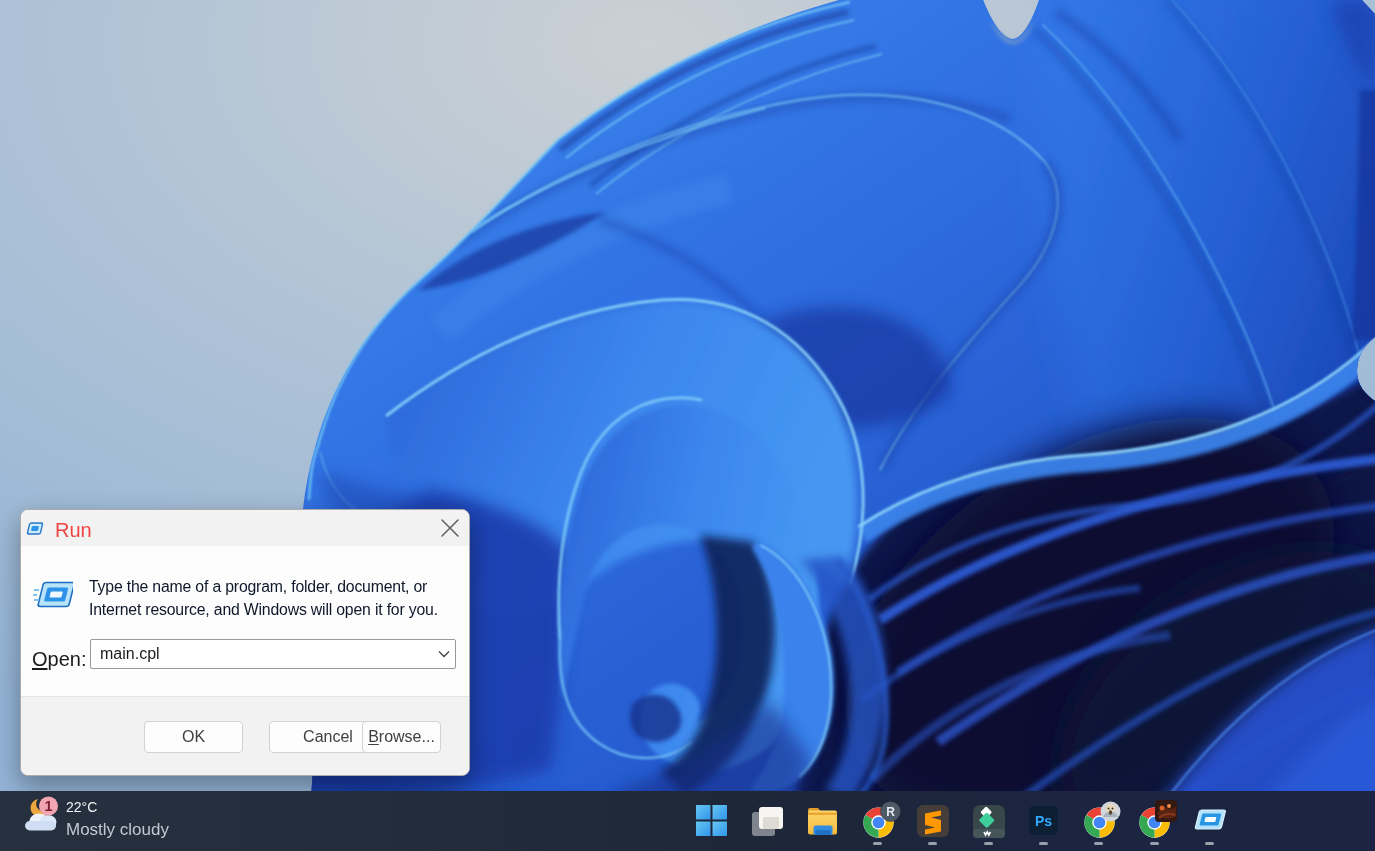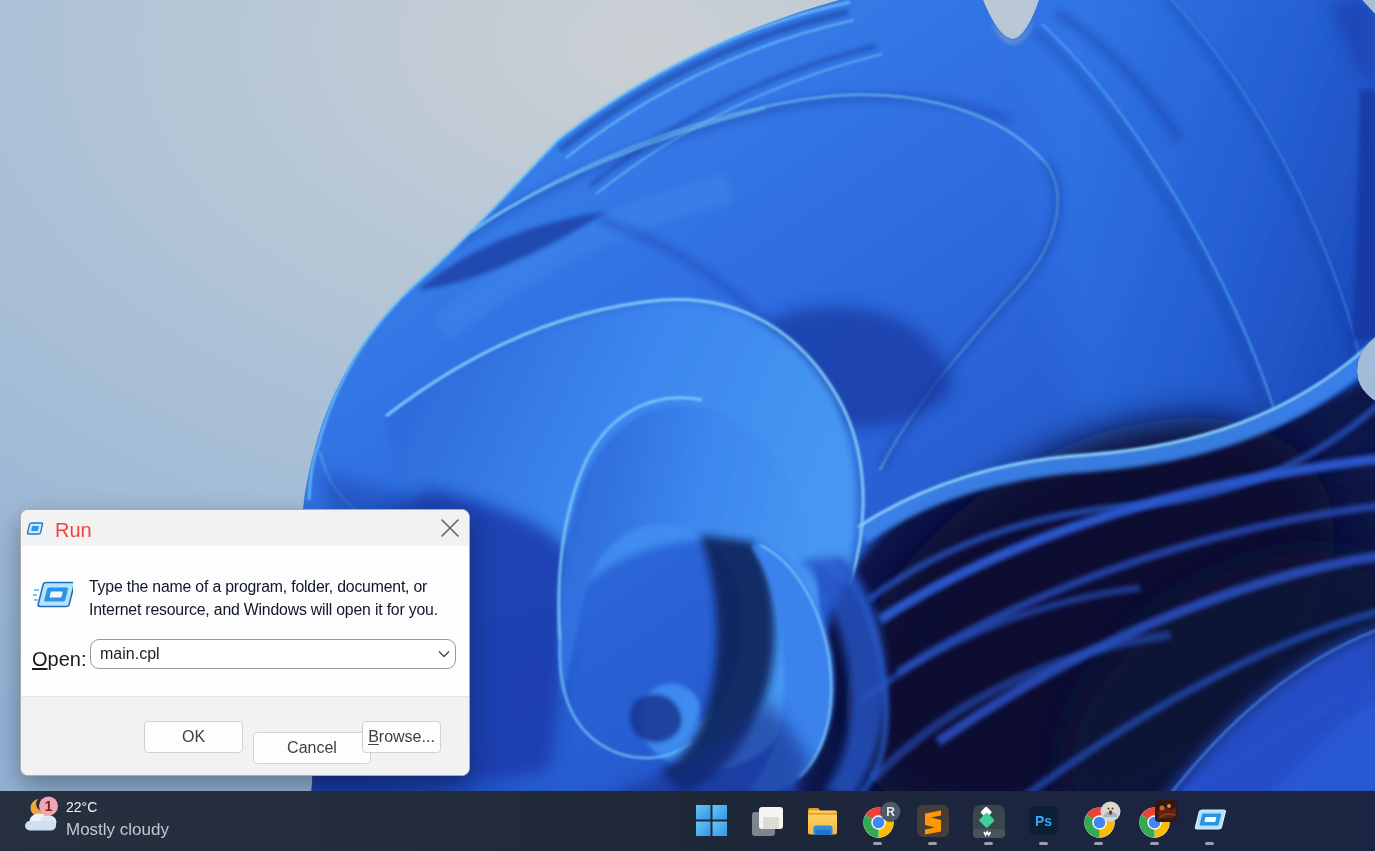--- a/index.html
+++ b/index.html
@@ -13,21 +13,21 @@
   #dlg .tbar{position:absolute;left:0;top:0;right:0;height:36px;background:#f2f2f2;}
   #dlg .tico{position:absolute;left:4px;top:12px;}
   #dlg .ttl{position:absolute;left:34px;top:9px;font-size:20px;color:#ef4444;}
   #dlg .x{position:absolute;right:6px;top:5px;width:26px;height:26px;}
   #dlg .body{position:absolute;left:0;top:36px;right:0;height:153px;background:#fdfdfd;}
   #dlg .bico{position:absolute;left:12px;top:71px;}
   #dlg .msg{position:absolute;left:68px;top:65px;font-size:15.8px;line-height:23px;color:#0f172a;letter-spacing:-0.18px;}
   #dlg .openlbl{position:absolute;left:11px;top:138px;font-size:20px;color:#1b1b1b;}
   #dlg .openlbl u{text-decoration:underline;text-underline-offset:2px;}
   #dlg .field{position:absolute;left:69px;top:129px;width:366px;height:30px;
-    background:#fff;border:1px solid #999;border-radius:9px;box-sizing:border-box;}
+    background:#fff;border:1px solid #999;border-radius:2px;box-sizing:border-box;}
   #dlg .field .txt{position:absolute;left:9px;top:5px;font-size:16px;color:#1b1b1b;}
   #dlg .field svg{position:absolute;right:5px;top:10px;}
   #dlg .foot{position:absolute;left:0;bottom:0;right:0;height:78px;background:#f2f2f2;border-top:1px solid #e5e5e5;}
   .btn{position:absolute;top:24px;height:32px;background:#fdfdfd;border:1px solid #d2d2d2;
     border-radius:4px;box-sizing:border-box;font-size:16px;color:#404040;text-align:center;line-height:29px;}
   .btn u{text-decoration:underline;text-underline-offset:2px;}
   
   #tb{position:absolute;left:0;top:791px;width:1375px;height:60px;
     background:linear-gradient(90deg,#27303e 0%,#232c3b 30%,#1e2738 55%,#1b2540 78%,#1b2543 100%);}
   #wx{position:absolute;left:22px;top:0;height:60px;}
@@ -210,21 +210,21 @@
     <div class="msg">Type the name of a program, folder, document, or<br>Internet resource, and Windows will open it for you.</div>
     <div class="openlbl"><u>O</u>pen:</div>
     <div class="field">
       <div class="txt">main.cpl</div>
       <svg width="12" height="8" viewBox="0 0 12 8">
           <path d="M1,1.5 L6,6.5 L11,1.5" fill="none" stroke="#454545" stroke-width="1.4"></path>
         </svg>
     </div>
     <div class="foot">
       <div class="btn" style="left:123px;width:99px;">OK</div>
-      <div class="btn" style="left:232px;width:118px;margin-top:11px;">Cancel</div>
+      <div class="btn" style="left:248px;width:118px;">Cancel</div>
       <div class="btn" style="left:341px;width:79px;"><u>B</u>rowse...</div>
     </div>
   </div>
 
   <div id="tb">
     <div id="wx">
       <svg width="60" height="60" viewBox="0 0 60 60" style="position:absolute;left:0;top:0;">
         <path d="M16,8 a9,9 0 1 0 10,12 a8,8 0 0 1 -10,-12 Z" fill="#eda73c"></path>
         <ellipse cx="17" cy="30" rx="9.5" ry="7.5" fill="#eef3fb"></ellipse>
         <ellipse cx="26" cy="31" rx="8.5" ry="7" fill="#dce8f7"></ellipse>

